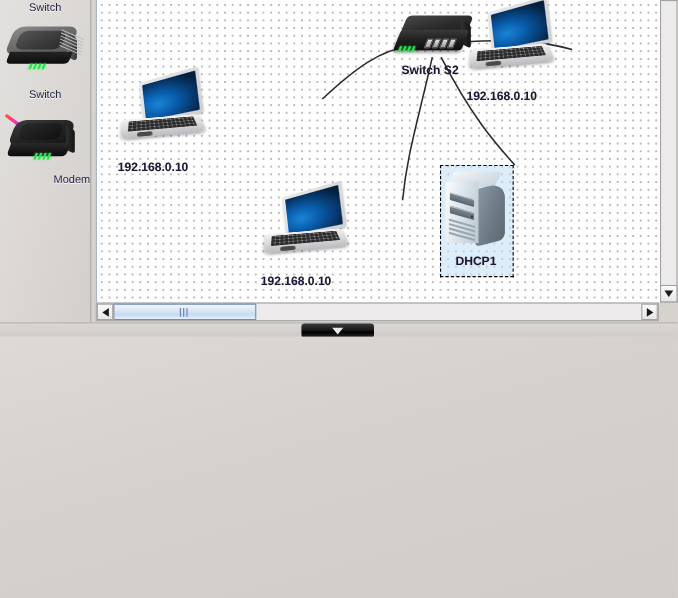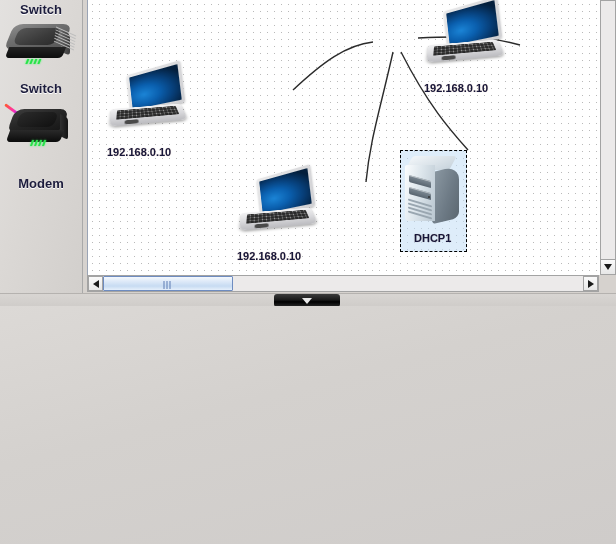--- a/index.html
+++ b/index.html
@@ -16,21 +16,21 @@
 
   
   #palette{
     position:absolute;left:0;top:0;width:82px;height:293px;
     background:linear-gradient(105deg,#e3e1df 0%,#dbd8d5 45%,#d2cfcc 100%);
     border-right:1px solid #a9a9a9;
     overflow:hidden;
   }
   .pal-item{position:absolute;left:0;width:82px;text-align:center;}
   .pal-label{
-    font-size:13px;font-weight:bold;color:#1c1c3c;letter-spacing:0px;
+    font-size:10px;font-weight:normal;color:#1c1c3c;letter-spacing:0px;
     text-shadow:0 1px 0 #fff;
   }
   .pal-icon{position:relative;width:72px;height:48px;margin:2px auto 0;}
 
   
   .rt-shadowtop{
     position:absolute;left:4px;top:4px;width:58px;height:26px;
     background:linear-gradient(160deg,#8d8d8d 0%,#6e6e6e 40%,#555 100%);
     border-radius:9px/7px;
     transform:skewX(-22deg);
@@ -285,36 +285,46 @@
         <div class="pal-icon">
           <div class="md-cable"></div>
           <div class="md-top"></div>
           <div class="md-side"></div>
           <div class="md-screen"></div>
           <div class="md-front"></div>
           <div class="md-leds"><i></i><i></i><i></i><i></i></div>
         </div>
       </div>
 
-      <div class="pal-item" style="top:176px;">
+      <div class="pal-item" style="top:158px;text-align:right;">
         <div class="pal-label">Modem</div>
       </div>
     </div>
 
     <div id="canvas-wrap">
 
       <div id="canvas">
 
         <svg id="canvas-svg" width="512" height="275">
           <path d="M205,90 C235,62 258,45 285,42" fill="none" stroke="#2b2b2b" stroke-width="1.4"></path>
           <path d="M330,38 C370,36 400,36 432,45" fill="none" stroke="#2b2b2b" stroke-width="1.4"></path>
           <path d="M305,52 C292,110 282,140 278,182" fill="none" stroke="#2b2b2b" stroke-width="1.4"></path>
           <path d="M313,52 C340,105 362,130 380,150" fill="none" stroke="#2b2b2b" stroke-width="1.4"></path>
         </svg>
 
+        <div class="node" style="left:273px;top:14px;">
+          <div class="sw">
+            <div class="sw-top"></div>
+            <div class="sw-side"></div>
+            <div class="sw-face"></div>
+            <div class="sw-ports"><i></i><i></i><i></i><i></i></div>
+            <div class="sw-leds"><i></i><i></i><i></i><i></i></div>
+          </div>
+          <div class="node-label" style="left:4px;top:44px;">Switch S2</div>
+        </div>
 
         <div class="node" style="left:340px;top:4px;">
           <div class="lap">
             <div class="lid">
                 <div class="scr"></div>
               </div>
             <div class="base">
                 <div class="kbd"></div>
                 <div class="pad"></div>
               </div>

